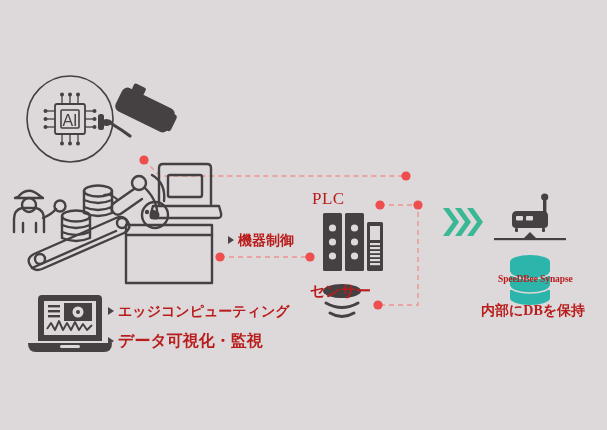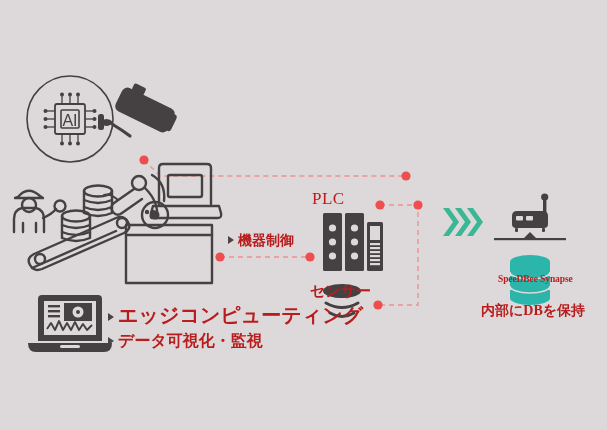--- a/index.html
+++ b/index.html
@@ -24,21 +24,21 @@
   .lbl {
     position: absolute;
     color: #b91c1c;
     font-family: Liberation Serif, serif;
     white-space: nowrap;
     line-height: 1;
   }
   #plc-label    { left: 312px; top: 190px; font-size: 17px; letter-spacing: .5px; }
   #sensor-label { left: 310px; top: 284px; font-size: 15px; font-weight: 700; }
   #device-ctrl-label { left: 228px; top: 234px; font-size: 14px; font-weight: 700; text-align: right; }
-  #edge-label   { left: 108px; top: 305px; font-size: 20px; font-weight: 700; }
+  #edge-label   { left: 108px; top: 305px; font-size: 14px; font-weight: 700; }
   #viz-label    { left: 108px; top: 333px; font-size: 16px; font-weight: 700; }
   #synapse-label{ left: 498px; top: 241px; font-size: 9.5px; font-weight: 700; letter-spacing:-.1px;margin-top:34px;}
   #db-label     { left: 481px; top: 304px; font-size: 14px; font-weight: 700; }
   .tri {
     display: inline-block;
     width: 0; height: 0;
     border-left: 6px solid #4a4446;
     border-top: 4.5px solid transparent;
     border-bottom: 4.5px solid transparent;
     margin-right: 4px;

